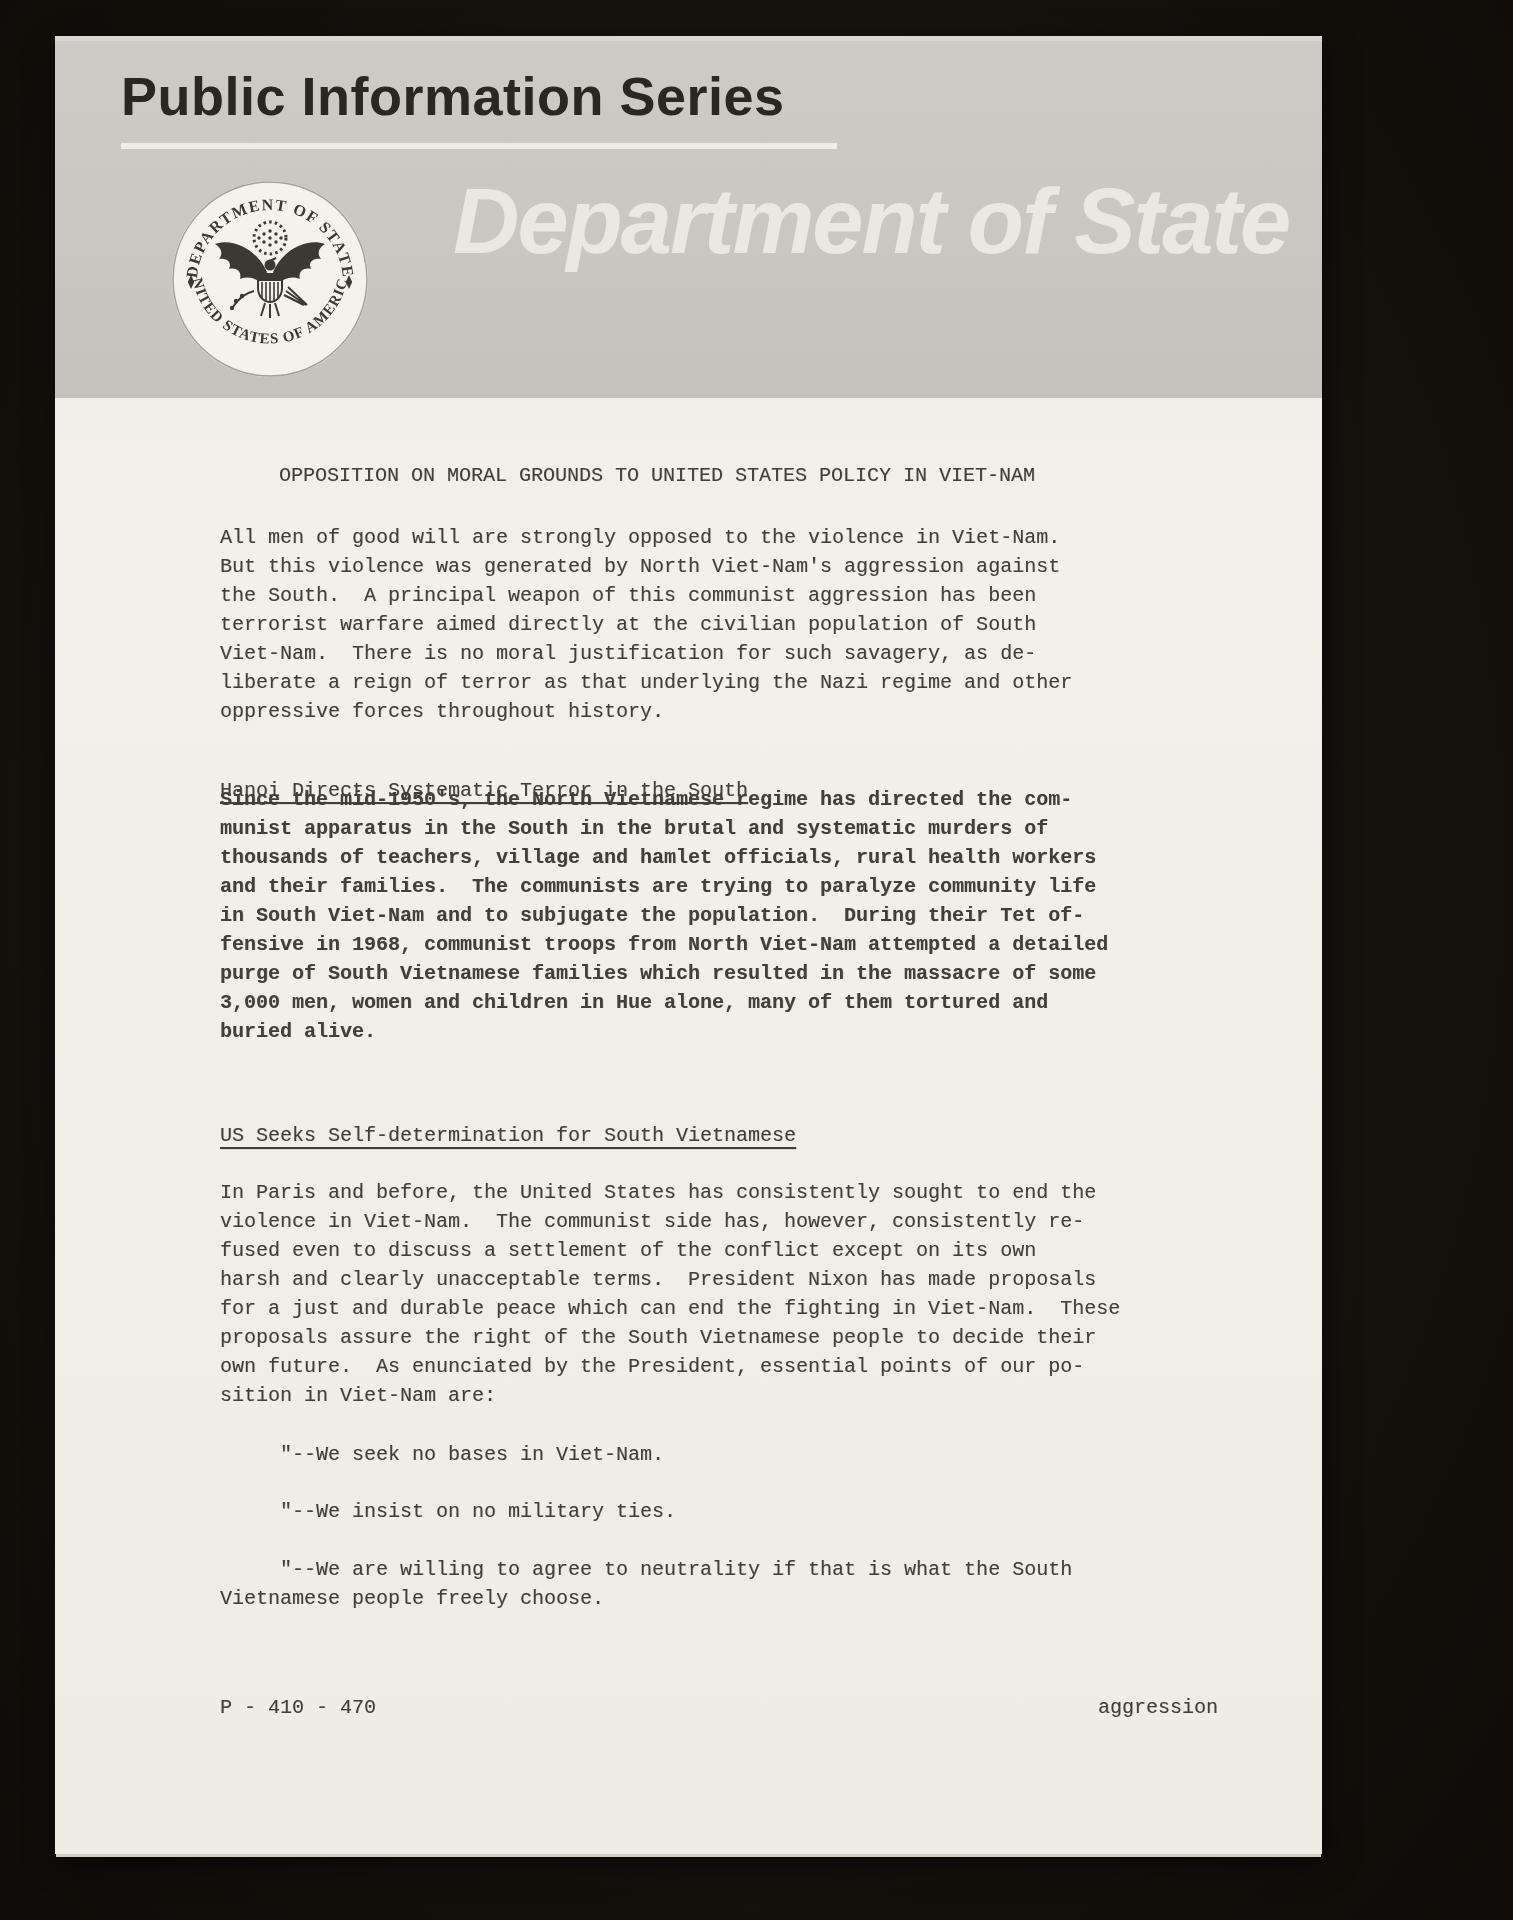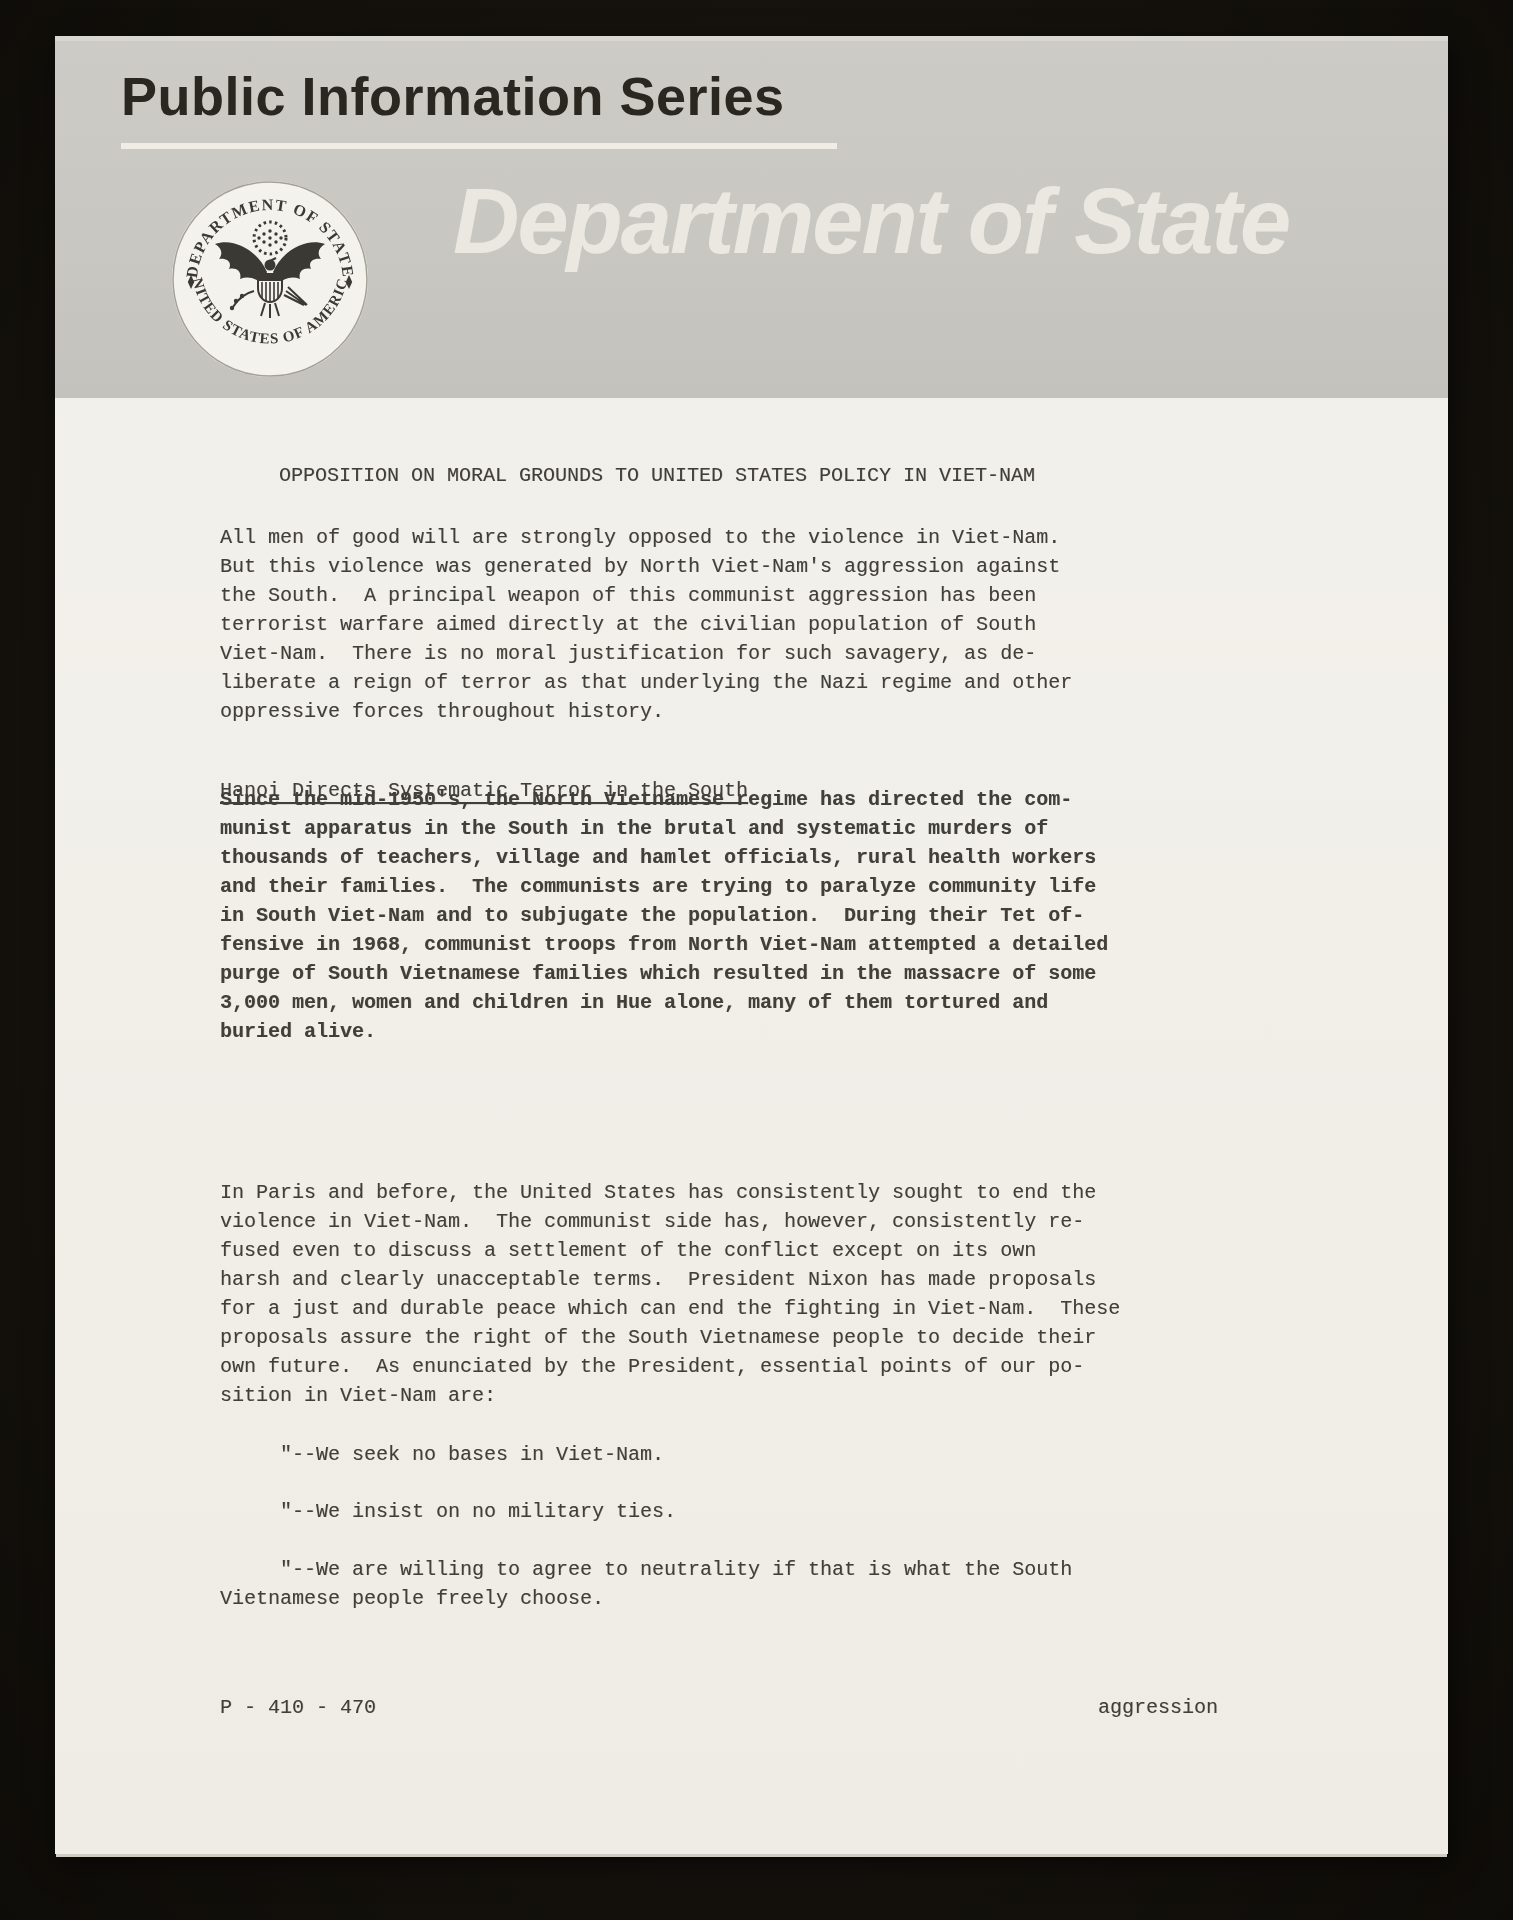--- a/index.html
+++ b/index.html
@@ -15,21 +15,21 @@
     position: absolute;
     inset: 0;
     width: 1513px;
     height: 1920px;
     background: radial-gradient(ellipse at 50% 45%, #1d1a14 0%, #15120d 60%, #0e0c08 100%);
   }
   .paper {
     position: absolute;
     left: 55px;
     top: 36px;
-    width: 1393px;
+    width: 1267px;
     height: 1818px;
     background: linear-gradient(180deg, #f0eee8 0%, #f2f0ea 30%, #efece5 100%);
     box-shadow: 0 4px 0 -1px #cfccc2, 4px 10px 26px rgba(0,0,0,0.55);
   }
   
   .masthead {
     position: absolute;
     left: 0; top: 0;
     width: 100%;
     height: 362px;
@@ -204,20 +204,21 @@
   <p class="typed para-2">Since the mid-1950's, the North Vietnamese regime has directed the com-
 munist apparatus in the South in the brutal and systematic murders of
 thousands of teachers, village and hamlet officials, rural health workers
 and their families.  The communists are trying to paralyze community life
 in South Viet-Nam and to subjugate the population.  During their Tet of-
 fensive in 1968, communist troops from North Viet-Nam attempted a detailed
 purge of South Vietnamese families which resulted in the massacre of some
 3,000 men, women and children in Hue alone, many of them tortured and
 buried alive.</p>
 
+  <p class="typed heading-2">US Seeks Self-determination for South Vietnamese</p>
   <p class="typed para-3">In Paris and before, the United States has consistently sought to end the
 violence in Viet-Nam.  The communist side has, however, consistently re-
 fused even to discuss a settlement of the conflict except on its own
 harsh and clearly unacceptable terms.  President Nixon has made proposals
 for a just and durable peace which can end the fighting in Viet-Nam.  These
 proposals assure the right of the South Vietnamese people to decide their
 own future.  As enunciated by the President, essential points of our po-
 sition in Viet-Nam are:</p>
 
   <p class="typed quote-1">     "--We seek no bases in Viet-Nam.</p>

